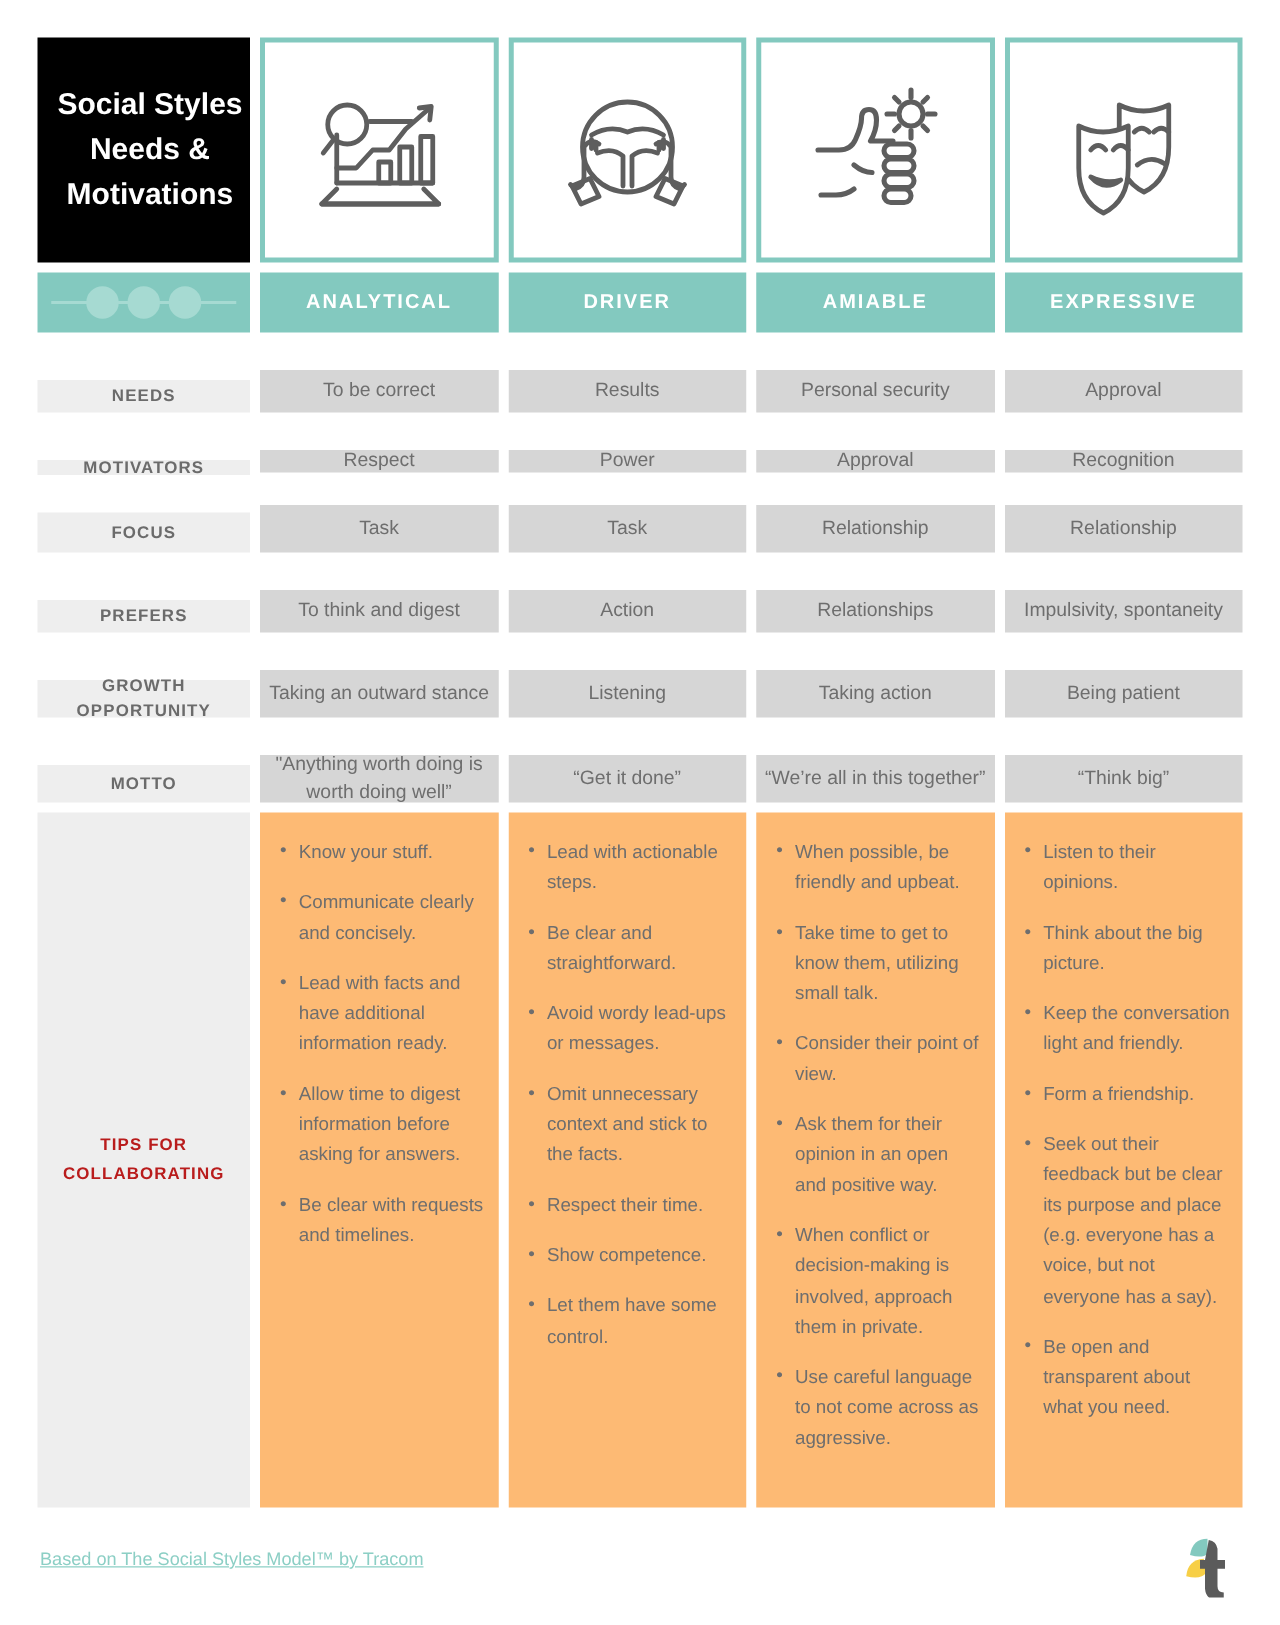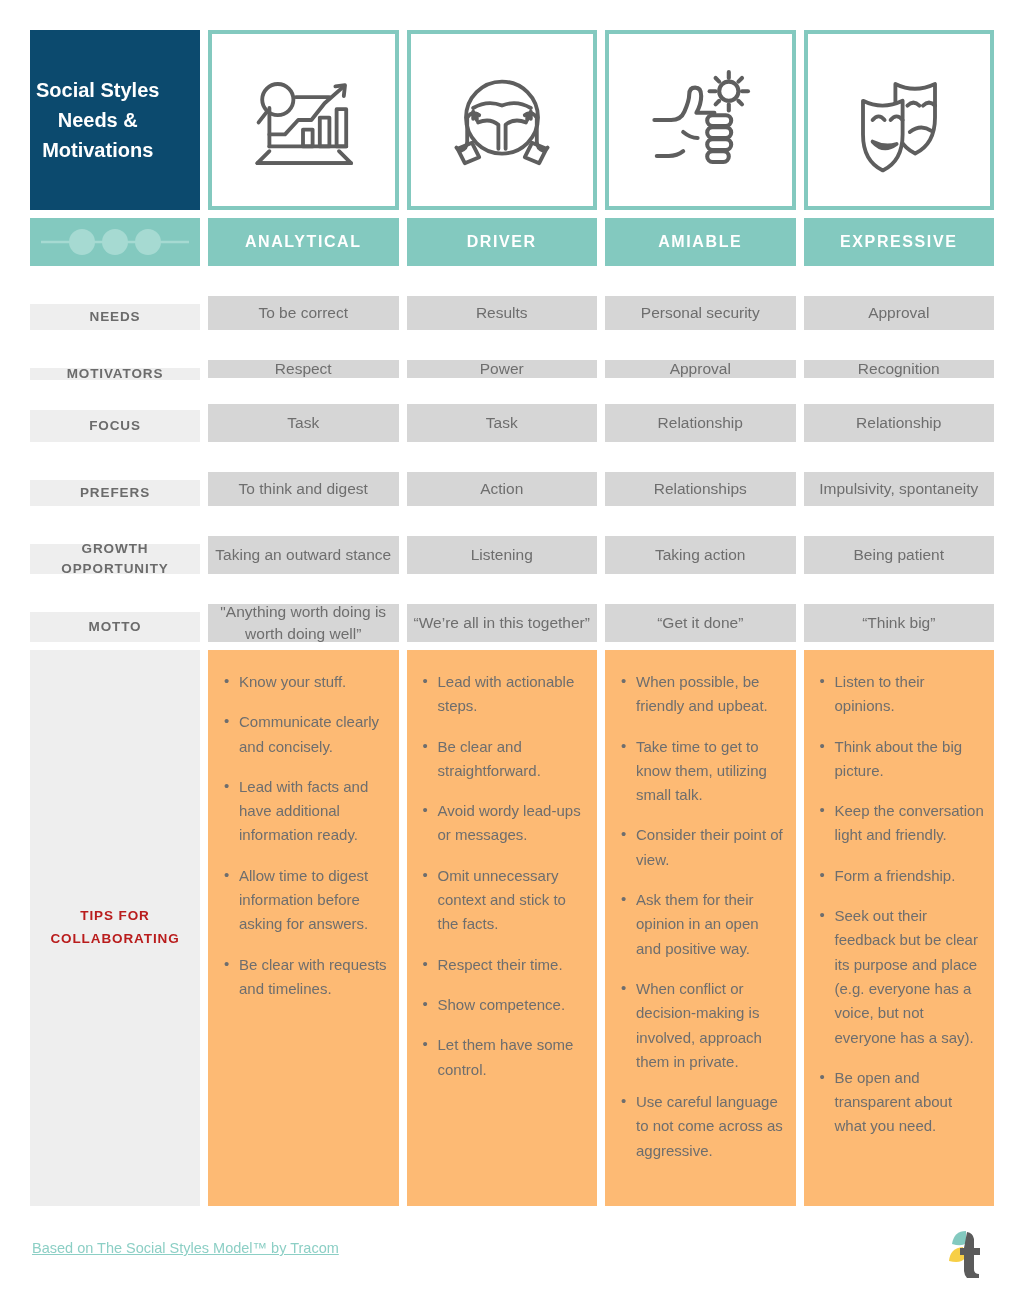--- a/index.html
+++ b/index.html
@@ -32,25 +32,25 @@
     color: #6e6e6e;
     font-size: 15.5px; line-height: 1.4;
     padding: 8px 6px;
     margin-top: 22px;
   }
 
   
   .header-row { height: 180px; }
   .title-cell {
     width: 170px; flex: 0 0 170px;
-    background: #0c4a6e;
-    display: flex; align-items: center; justify-content: flex-start;
+    background: #000000;
+    display: flex; align-items: center; justify-content: flex-end;
     text-align: center;
     color: #ffffff;
-    font-size: 20px; font-weight: 700; line-height: 1.5;
+    font-size: 24px; font-weight: 700; line-height: 1.5;
     padding: 6px;
   }
   .icon-cell {
     flex: 1 1 0; min-width: 0;
     border: 4px solid #83c9bf;
     background: #ffffff;
     display: flex; align-items: center; justify-content: center;
   }
   .icon-cell svg { width: 120px; height: 120px; display: block; }
 
@@ -241,22 +241,22 @@
       <div class="row" style="height: 60px;">
         <div class="label-cell">GROWTH OPPORTUNITY</div>
         <div class="data-cell">Taking an outward stance</div>
         <div class="data-cell">Listening</div>
         <div class="data-cell">Taking action</div>
         <div class="data-cell">Being patient</div>
       </div>
       <div class="row" style="height: 60px;">
         <div class="label-cell">MOTTO</div>
         <div class="data-cell">"Anything worth doing is worth doing well”</div>
+        <div class="data-cell">“Get it done”</div>
         <div class="data-cell">“We’re all in this together”</div>
-        <div class="data-cell">“Get it done”</div>
         <div class="data-cell">“Think big”</div>
       </div>
     </div>
 
   <div class="tips-row">
     <div class="tips-label">TIPS FOR COLLABORATING</div>
     <div class="tips-cell">
         <ul id="tips-0">
           <li>Know your stuff.</li>
           <li>Communicate clearly and concisely.</li>

